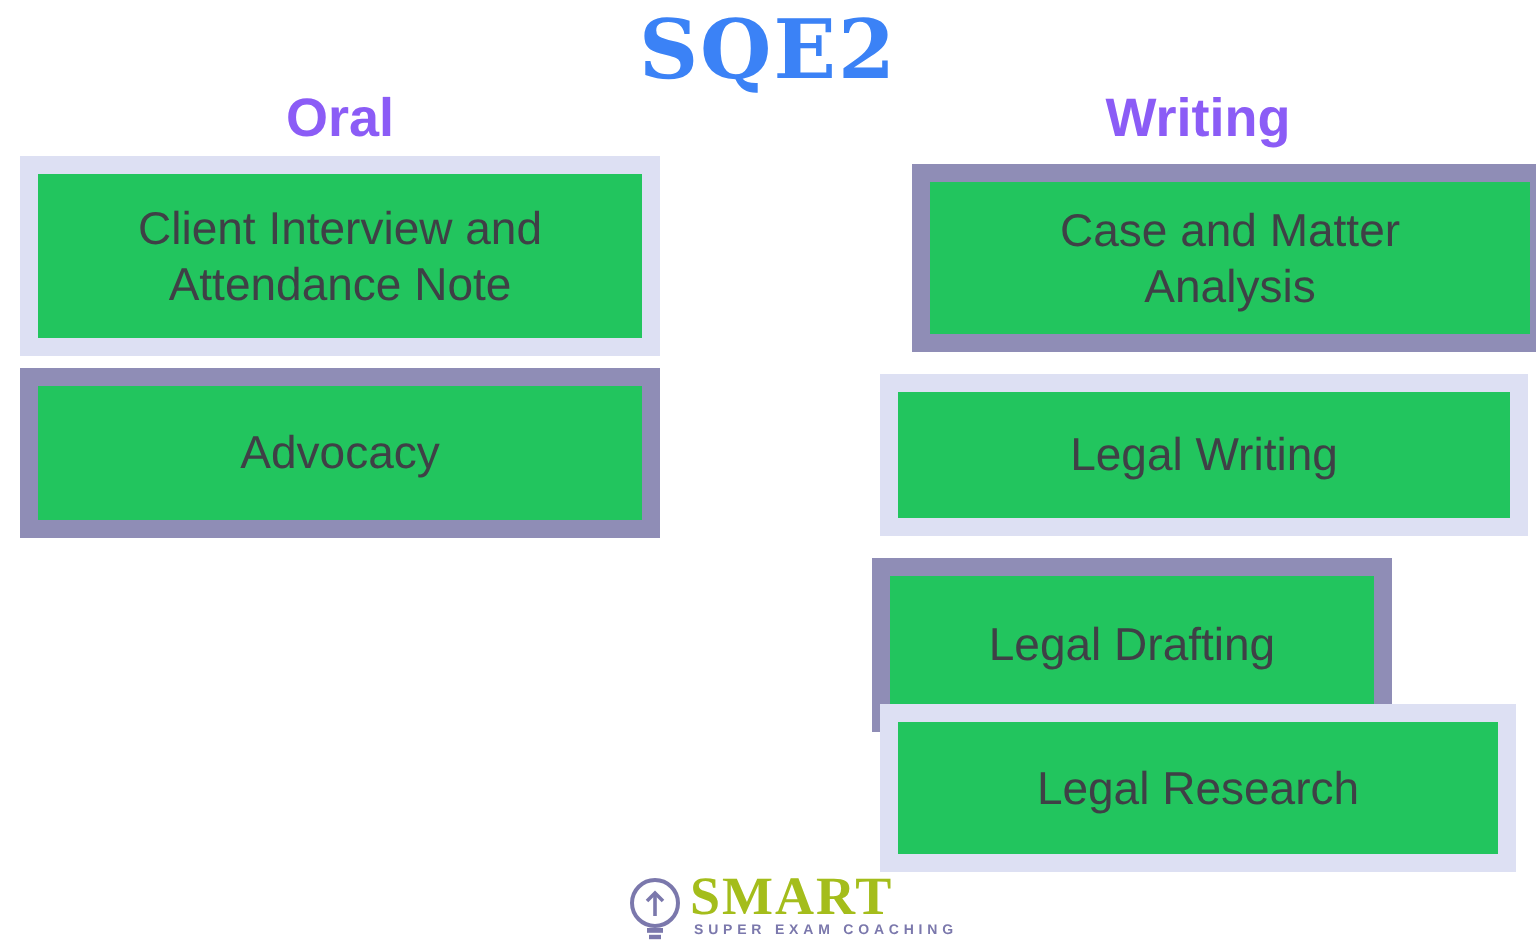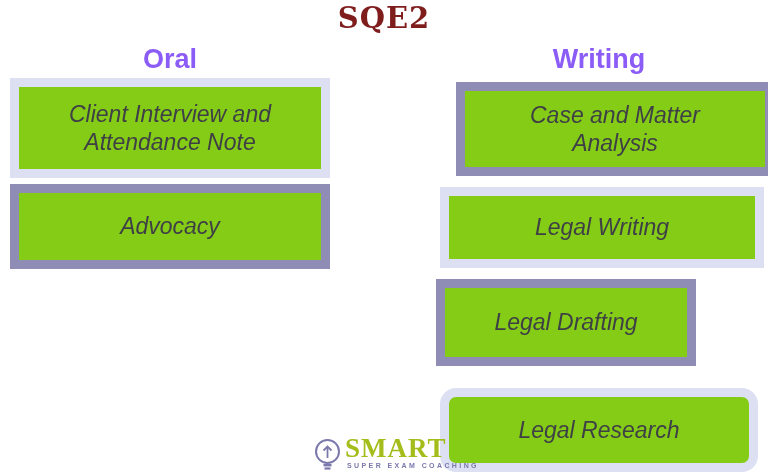--- a/index.html
+++ b/index.html
@@ -9,55 +9,54 @@
     background: #ffffff;
     font-family: "Liberation Sans", sans-serif;
     overflow: hidden;
   }
   .title {
     position: absolute;
     top: 1px; left: 0; width: 768px;
     text-align: center;
     font-family: "DejaVu Serif", serif;
     font-weight: bold;
-    font-size: 29px;
+    font-size: 41px;
     letter-spacing: 1px;
-    color: #7f1d1d;
+    color: #3b82f6;
   }
   .col-heading {
     position: absolute;
     top: 44px;
     text-align: center;
     font-size: 27px;
     font-weight: bold;
     color: #8b5cf6;
   }
   .col-heading.oral { left: 10px; width: 320px; }
   .col-heading.written { left: 440px; width: 318px; }
   .box {
     position: absolute;
-    background: #84cc16;
+    background: #22c55e;
     display: flex;
     align-items: center;
     justify-content: center;
     text-align: center;
     font-size: 23px;
     line-height: 1.22;
     color: #3f4046;
     white-space: pre-line;
-    font-style: italic;
   }
   .box.light { border: 9px solid #dde0f3; }
   .box.dark  { border: 9px solid #8f8db6; }
   .box.l1 { left: 10px;  top: 78px;  width: 320px; height: 100px; }
   .box.l2 { left: 10px;  top: 184px; width: 320px; height: 85px; }
   .box.r1 { left: 456px; top: 82px;  width: 318px; height: 94px; }
   .box.r2 { left: 440px; top: 187px; width: 324px; height: 81px; text-align: right; }
   .box.r3 { left: 436px; top: 279px; width: 260px; height: 87px; }
-  .box.r4 { left: 440px; top: 388px; width: 318px; height: 84px; border-radius: 16px; }
+  .box.r4 { left: 440px; top: 352px; width: 318px; height: 84px; }
   .logo {
     position: absolute;
     left: 0; top: 436px; width: 768px;
     display: flex;
     justify-content: center;
     align-items: flex-start;
     padding-left: 24px;
   }
   .logo-bulb { margin-top: 2px; margin-right: 3px; }
   .logo-text { display: flex; flex-direction: column; align-items: flex-start; }

